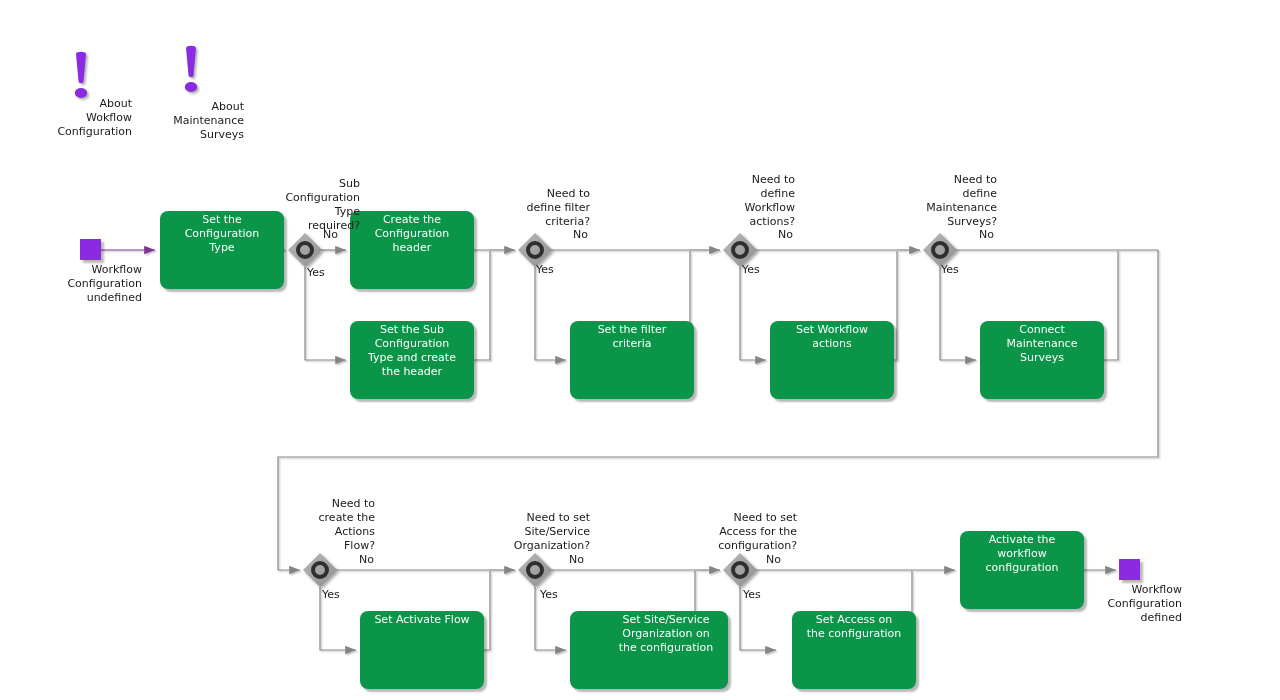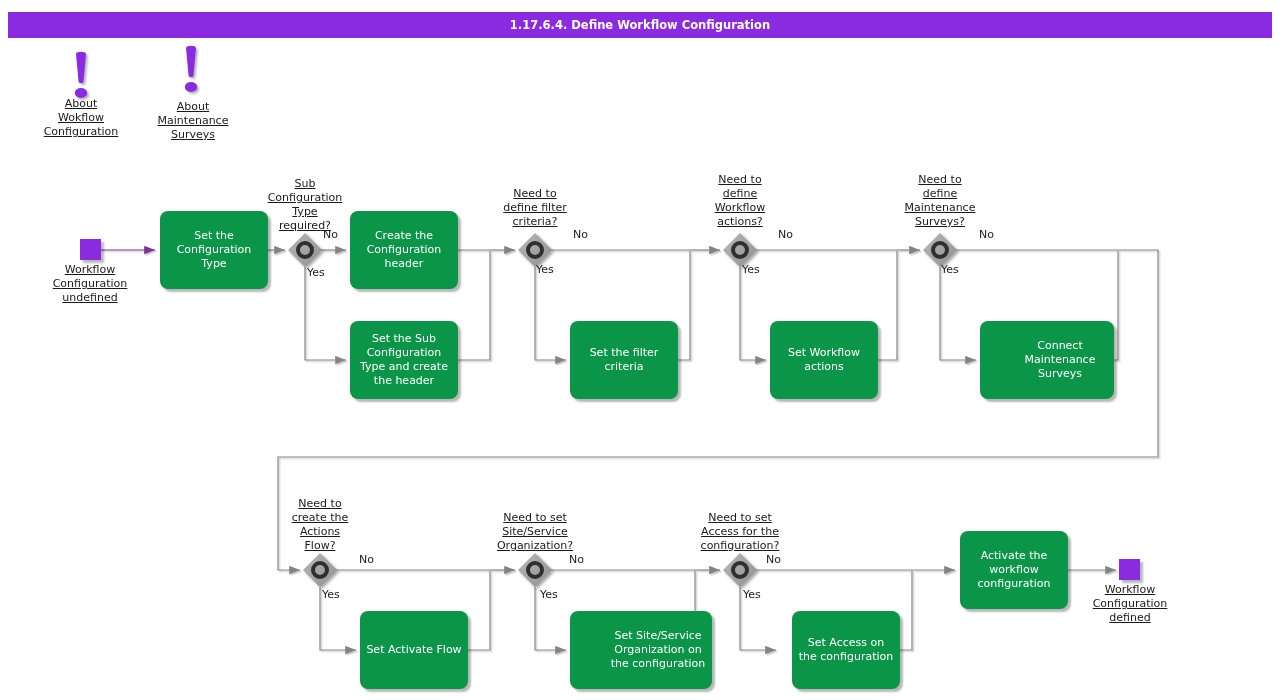--- a/index.html
+++ b/index.html
@@ -2,40 +2,37 @@
 <html><head>
 <meta charset="utf-8">
 <style>
   html,body{margin:0;padding:0;background:#fff;}
   .stage{position:relative;width:1280px;height:700px;background:#fff;overflow:hidden;
          font-family:"DejaVu Sans","Liberation Sans",sans-serif;}
   .titlebar{position:absolute;left:8px;top:12px;width:1264px;height:26px;background:#8A2BE2;
             display:flex;align-items:center;justify-content:center;}
   .titlebar span{color:#fff;font-size:11.5px;font-weight:bold;}
   .lbl{position:absolute;font-size:11px;line-height:14px;color:#1a1a1a;white-space:pre-line;}
-  .center{text-align:center;text-decoration:underline;}
-  .task{position:absolute;width:108px;height:78px;background:#0A9548;border-radius:8px;
-        display:flex;align-items:center;justify-content:center;text-align:center;
+  .center{text-align:right;}
+  .task{position:absolute;width:124px;height:78px;background:#0A9548;border-radius:8px;
+        display:flex;align-items:flex-start;justify-content:center;text-align:center;
         box-shadow:3px 3px 2px rgba(0,0,0,0.28);cursor:pointer;}
   .task .tlbl{color:#fff;font-size:11px;line-height:14px;white-space:pre-line;padding:2px;}
   .sq{position:absolute;width:21px;height:21px;background:#8A2BE2;
       box-shadow:3px 3px 2px rgba(0,0,0,0.28);}
   .decision{position:absolute;width:36px;height:36px;filter:drop-shadow(2px 2px 1.5px rgba(0,0,0,0.35));}
   .connectors{position:absolute;left:0;top:0;}
   .about{position:absolute;cursor:pointer;}
   .excl{filter:drop-shadow(2px 2px 1px rgba(0,0,0,0.3));}
 </style>
 </head>
 <body>
 
 <div class="stage">
 
-  <div class="titlebar">
-    <span>1.17.6.4. Define Workflow Configuration</span>
-  </div>
 
   <svg class="connectors" width="1280" height="700" viewBox="0 0 1280 700">
     <defs>
       <marker id="ar" markerWidth="10" markerHeight="8" refX="9" refY="3.5" orient="auto">
         <path d="M0,0 L9,3.5 L0,7 z" fill="#848484"></path>
       </marker>
       <marker id="arp" markerWidth="10" markerHeight="8" refX="9" refY="3.5" orient="auto">
         <path d="M0,0 L9,3.5 L0,7 z" fill="#7B3294"></path>
       </marker>
       <linearGradient id="dg" x1="0" y1="0" x2="1" y2="1">
@@ -128,21 +125,21 @@
 the header</span>
     </div>
   <div class="task" style="left:770px;top:321px;">
     <span class="tlbl">Set Workflow
 actions</span>
     </div>
   <div class="task" style="left:570px;top:321px;">
     <span class="tlbl">Set the filter
 criteria</span>
     </div>
-  <div class="task" style="left:980px;top:321px;padding-left:26px;">
+  <div class="task" style="left:980px;top:321px;">
     <span class="tlbl">Connect
 Maintenance
 Surveys</span>
     </div>
   <div class="task" style="left:360px;top:611px;">
     <span class="tlbl">Set Activate Flow</span>
     </div>
   <div class="task" style="left:570px;top:611px;padding-left:34px;">
     <span class="tlbl">Set Site/Service
 Organization on

